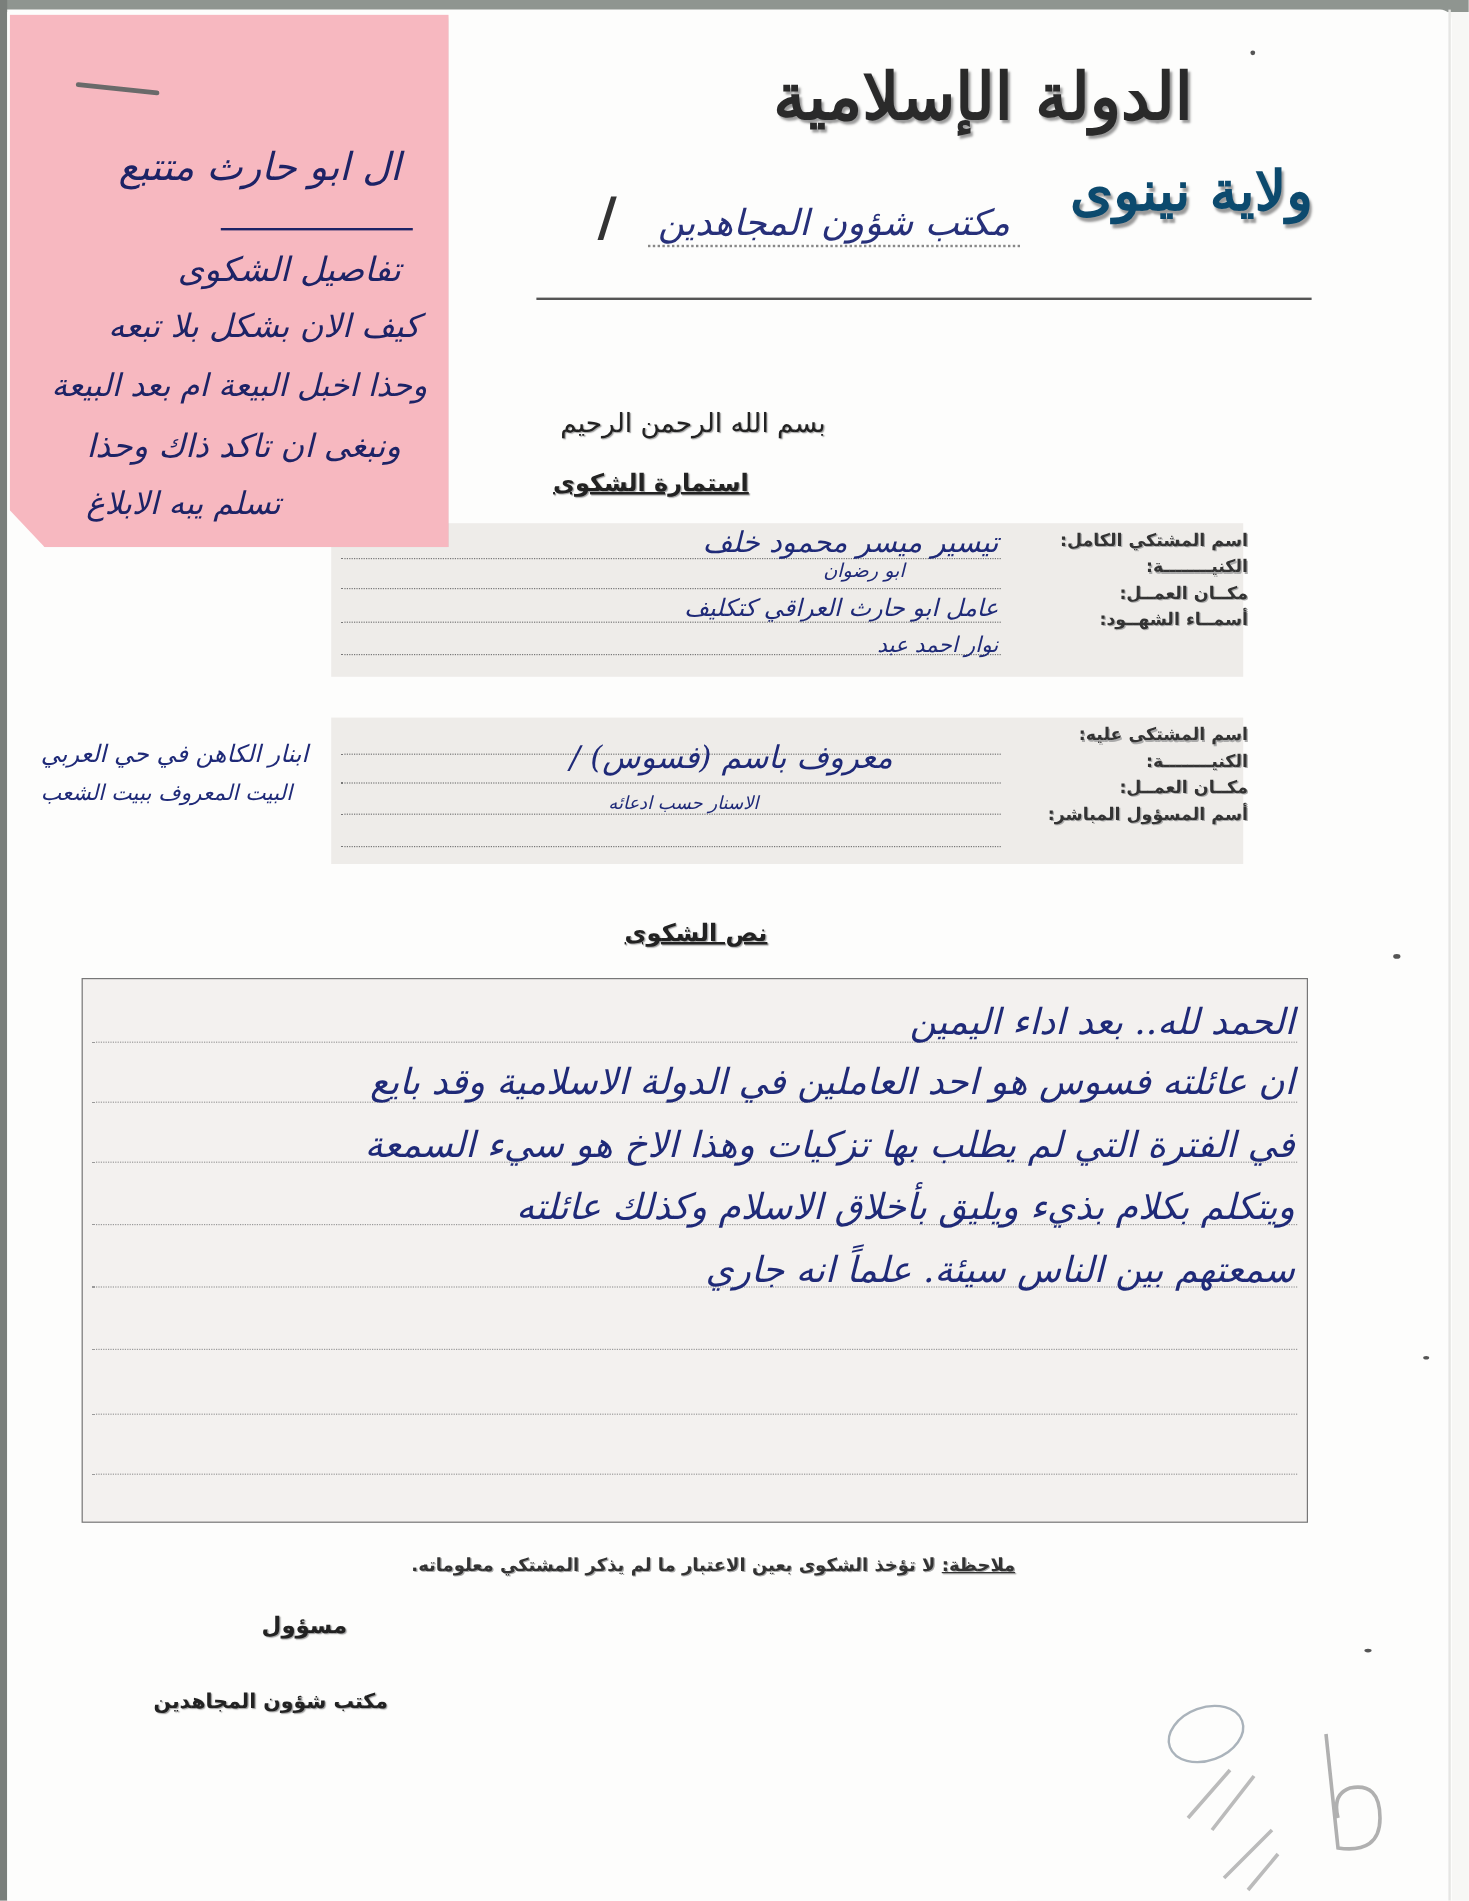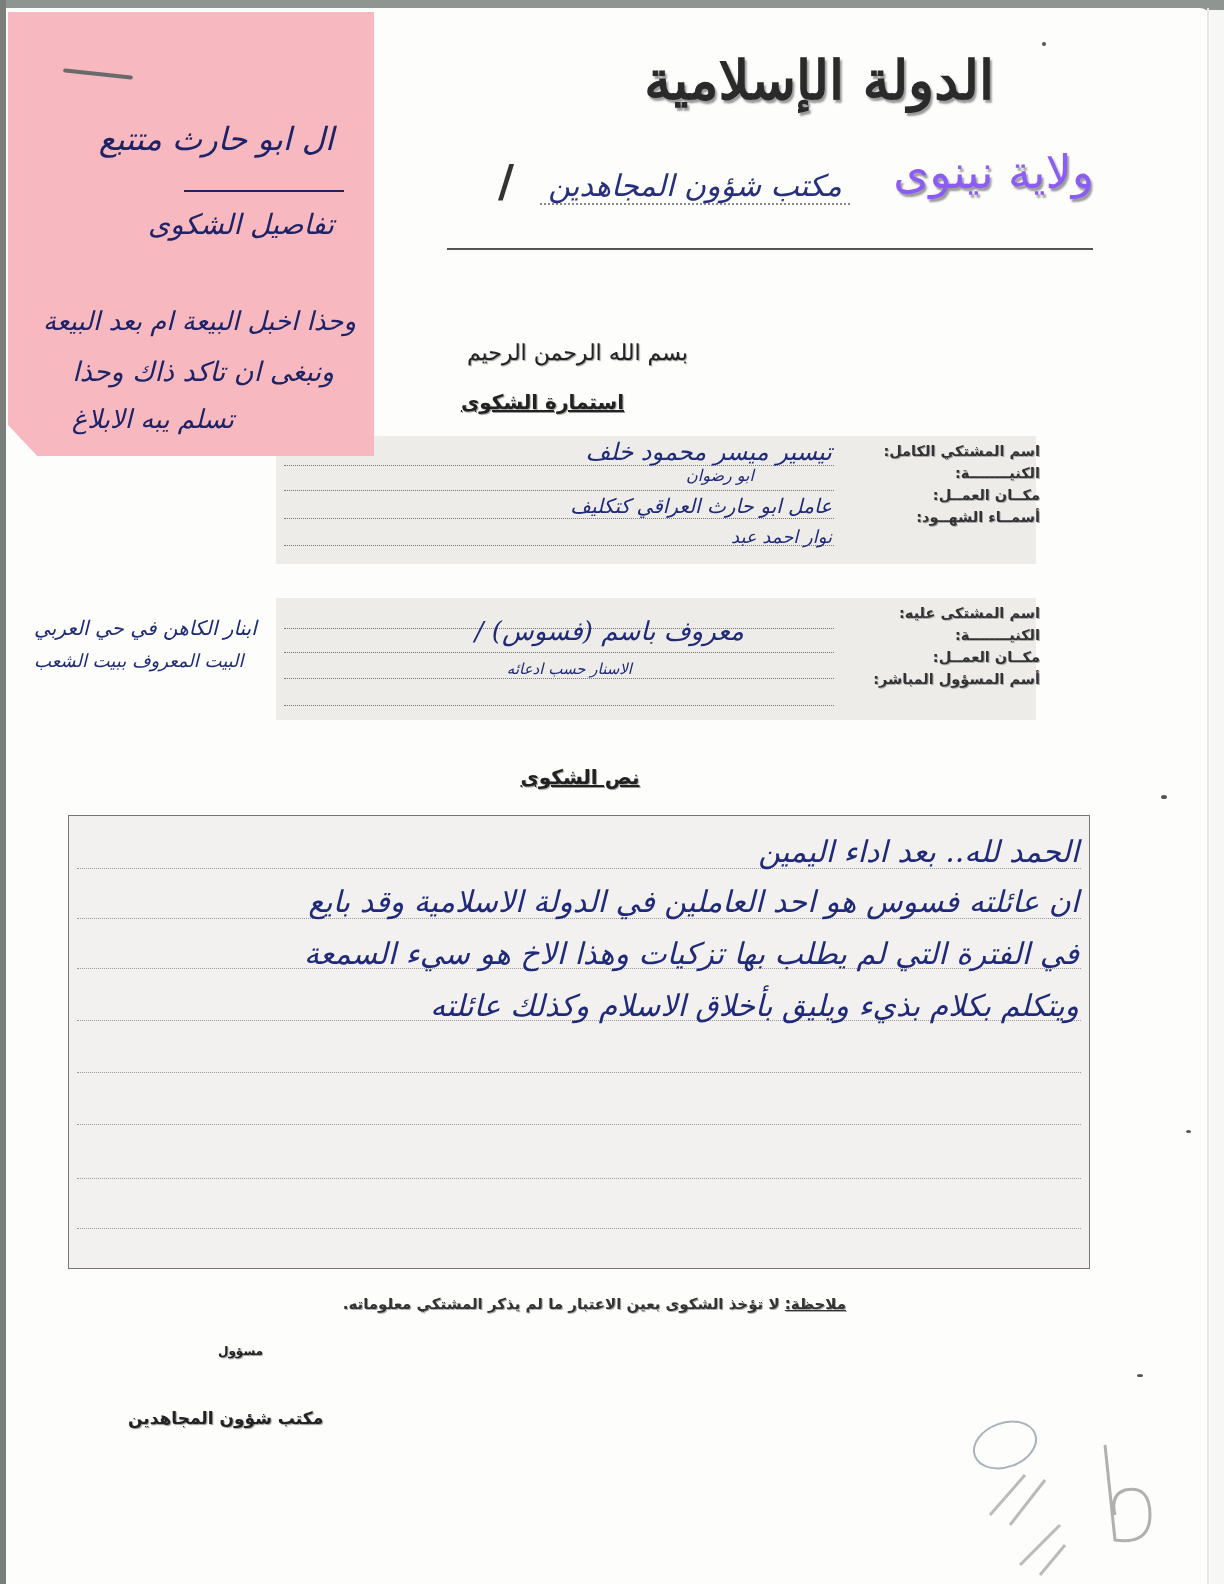--- a/index.html
+++ b/index.html
@@ -17,23 +17,23 @@
   }
   .page-edge { position: absolute; left: 1207px; top: 8px; width: 2px; height: 1576px; background: #e6e6e4; }
   [dir=rtl] { direction: rtl; }
 
   .title-state {
     position: absolute; right: 230px; top: 48px;
     font-family: "DejaVu Serif", serif; font-size: 54px; font-weight: bold;
     color: #2a2a2a; text-shadow: 2px 3px 2px #9a9a9a; letter-spacing: 1px;
   }
   .title-province {
-    position: absolute; right: 130px; top: 145px;
-    font-family: "DejaVu Serif", serif; font-size: 46px; font-weight: normal;
-    color: #8b5cf6; text-shadow: 2px 3px 2px #9a9a9a;
+    position: absolute; right: 130px; top: 132px;
+    font-family: "DejaVu Serif", serif; font-size: 46px; font-weight: bold;
+    color: #0c4a6e; text-shadow: 2px 3px 2px #9a9a9a;
   }
   .slash { position: absolute; left: 498px; top: 156px; font-size: 44px; color: #333; font-weight: bold; }
   .office-handwritten {
     position: absolute; left: 540px; top: 168px; width: 310px;
     font-family: "DejaVu Serif", serif; font-style: italic; font-size: 30px; color: #27307a;
     border-bottom: 2px dotted #888; text-align: center;
   }
   .header-rule { position: absolute; left: 447px; top: 248px; width: 646px; height: 2px; background: #555; }
 
   .bismillah {
@@ -59,21 +59,21 @@
     background: #f3f1ef; border: 1.5px solid #777;
   }
   .text-line { position: absolute; left: 8px; right: 8px; height: 0; border-bottom: 1.5px dotted #999; }
   .body-hw { position: absolute; right: 10px; font-family: "DejaVu Serif", serif; font-style: italic; font-size: 30px; color: #1f2a78; white-space: nowrap; }
 
   .note {
     position: absolute; right: 378px; top: 1295px;
     font-size: 15px; font-weight: bold; color: #333; text-shadow: 1px 1px 0 #aaa;
   }
   .note-label { text-decoration: underline; }
-  .sig-role { position: absolute; left: 218px; top: 1344px; font-size: 12px; font-weight: bold; color: #222; text-shadow: 1px 1px 1px #999; }
+  .sig-role { position: absolute; left: 218px; top: 1344px; font-size: 19px; font-weight: bold; color: #222; text-shadow: 1px 1px 1px #999; }
   .sig-office { position: absolute; left: 128px; top: 1408px; font-size: 17px; font-weight: bold; color: #222; text-shadow: 1px 1px 1px #999; }
 
   .stamp-sketch { position: absolute; left: 950px; top: 1395px; width: 220px; height: 185px; }
 
   .sticky {
     position: absolute; left: 8px; top: 12px; width: 366px; height: 444px;
     background: #f7b8c0; box-shadow: 1px 2px 3px rgba(0,0,0,0.15);
     clip-path: polygon(0 0, 100% 0, 100% 100%, 8% 100%, 0 93%);
   }
   .sticky-pin { position: absolute; left: 55px; top: 60px; width: 70px; height: 4px; background: #6a6a6a; transform: rotate(6deg); border-radius: 2px; }
@@ -138,39 +138,41 @@
   <div class="text-line" style="top:152px;"></div>
   <div class="text-line" style="top:204px;"></div>
   <div class="text-line" style="top:256px;"></div>
   <div class="text-line" style="top:308px;"></div>
   <div class="text-line" style="top:362px;"></div>
   <div class="text-line" style="top:412px;"></div>
   <div class="body-hw" dir="rtl" style="top:18px;">الحمد لله.. بعد اداء اليمين</div>
   <div class="body-hw" dir="rtl" style="top:68px;">ان عائلته فسوس هو احد العاملين في الدولة الاسلامية وقد بايع</div>
   <div class="body-hw" dir="rtl" style="top:120px;">في الفترة التي لم يطلب بها تزكيات وهذا الاخ هو سيء السمعة</div>
   <div class="body-hw" dir="rtl" style="top:172px;">ويتكلم بكلام بذيء ويليق بأخلاق الاسلام وكذلك عائلته</div>
+  <div class="body-hw" dir="rtl" style="top:224px;">سمعتهم بين الناس سيئة. علماً انه جاري</div>
 </div>
 
 <div class="note" dir="rtl">
   <span class="note-label">ملاحظة:</span><span> لا تؤخذ الشكوى بعين الاعتبار ما لم يذكر المشتكي معلوماته.</span>
 </div>
 <div class="sig-role" dir="rtl">مسؤول</div>
 <div class="sig-office" dir="rtl">مكتب شؤون المجاهدين</div>
 
 <svg class="stamp-sketch" viewBox="0 0 220 185">
   <ellipse cx="55" cy="50" rx="32" ry="22" fill="none" stroke="#aab3bb" stroke-width="2" transform="rotate(-20 55 50)"></ellipse>
   <path d="M40 120 L75 80 M60 130 L95 85 M70 170 L110 130 M90 180 L115 150" stroke="#bbb" stroke-width="3" fill="none"></path>
   <path d="M155 50 L165 145 Q200 150 200 120 Q200 90 175 95 Q160 100 165 120" stroke="#b0b0b0" stroke-width="3" fill="none"></path>
 </svg>
 
 <div class="sticky">
   <div class="sticky-pin"></div>
   <div class="sticky-line" style="right:40px; top:108px; font-size:32px;">ال ابو حارث متتبع</div>
   <div class="sticky-rule"></div>
   <div class="sticky-line" style="right:40px; top:196px; font-size:28px;">تفاصيل الشكوى</div>
+  <div class="sticky-line" style="right:24px; top:244px; font-size:27px;">كيف الان بشكل بلا تبعه</div>
   <div class="sticky-line" style="right:18px; top:294px; font-size:26px;">وحذا اخبل البيعة ام بعد البيعة</div>
   <div class="sticky-line" style="right:40px; top:344px; font-size:27px;">ونبغى ان تاكد ذاك وحذا</div>
   <div class="sticky-line" style="right:140px; top:392px; font-size:26px;">تسلم يبه الابلاغ</div>
 </div>
 
 <div class="speck" style="left:1042px; top:42px; width:4px; height:4px;"></div>
 <div class="speck" style="left:1161px; top:795px; width:6px; height:4px;"></div>
 <div class="speck" style="left:1186px; top:1130px; width:5px; height:3px;"></div>
 <div class="speck" style="left:1137px; top:1374px; width:6px; height:3px;"></div>
 

